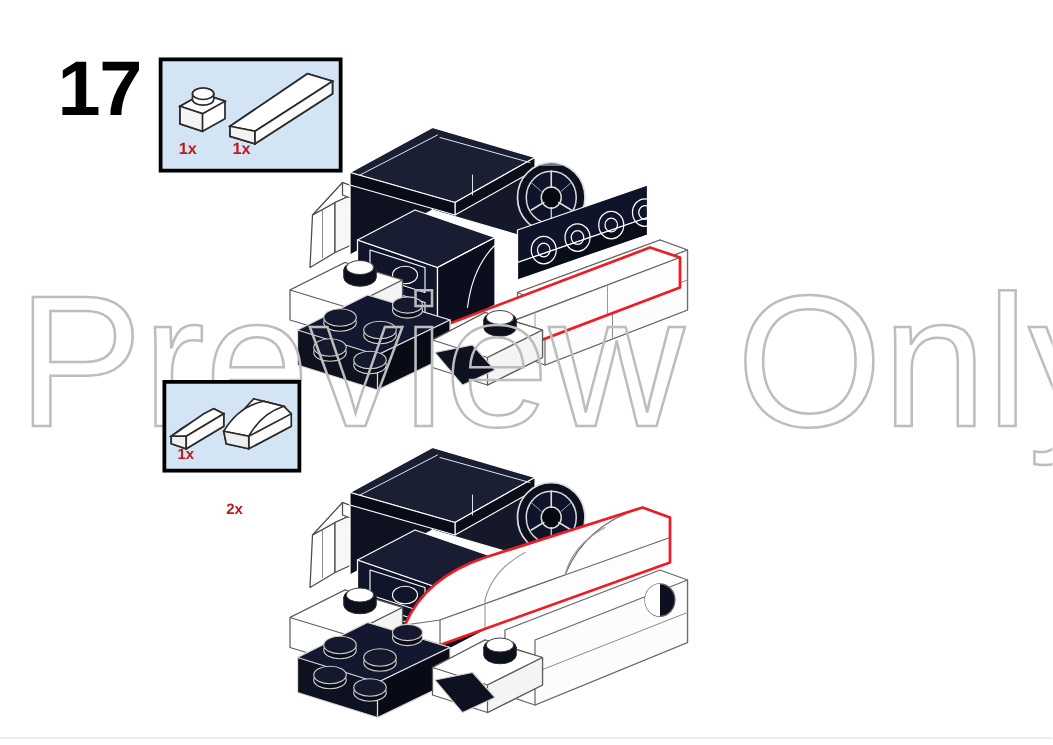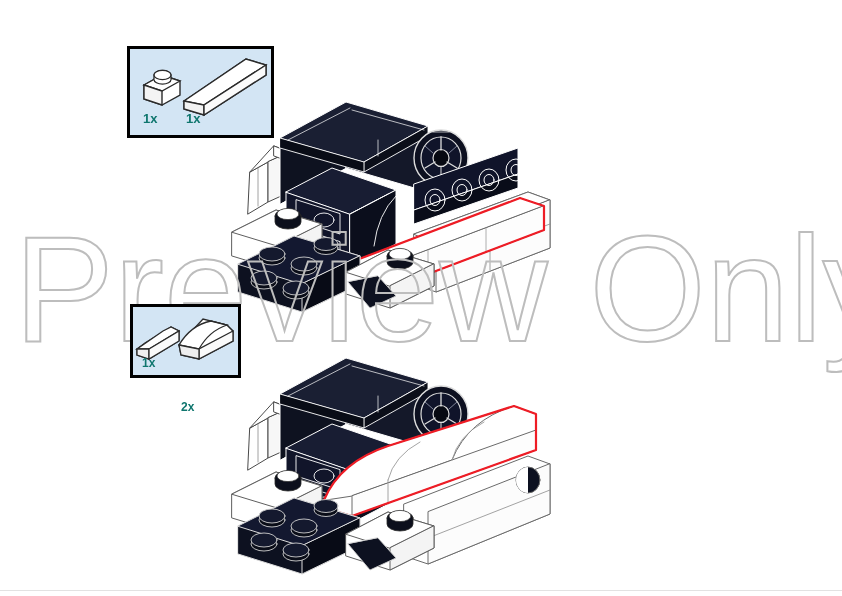--- a/index.html
+++ b/index.html
@@ -49,21 +49,21 @@
     border: 3px solid #000000;
     box-sizing: border-box;
     z-index: 25;
   }
   #parts-box-17 { left: 127px; top: 46px; width: 147px; height: 92px; }
   #parts-box-18 { left: 130px; top: 304px; width: 111px; height: 74px; }
   .part-qty {
     position: absolute;
     font-family: "Liberation Sans", sans-serif;
     font-weight: bold;
-    color: #0f766e;
+    color: #b91c1c;
     line-height: 1;
   }
   #parts-box-17 .part-qty { font-size: 13px; }
   #parts-box-18 .part-qty { font-size: 12px; }
 
   
   .watermark {
     position: absolute;
     left: 0;
     top: 231px;
@@ -86,20 +86,21 @@
     z-index: 10;
   }
   #model-17 { left: 228px; top: 96px; width: 345px; height: 230px; }
   #model-18 { left: 228px; top: 352px; width: 345px; height: 235px; }
 </style>
 </head>
 <body>
 
 <div class="page">
 
+  <div class="step-number" id="step-17-number">17</div>
 
   <div class="parts-box" id="parts-box-17" style="background: rgb(211, 229, 244); border-color: rgb(0, 0, 0);">
     <svg width="141" height="86" viewBox="0 0 141 86">
 
       <g transform="translate(6,18)">
         <path d="M8 18 L26 8 L44 14 L44 28 L26 38 L8 32 Z" fill="#ffffff" stroke="#2b2b2b" stroke-width="1.4"></path>
         <path d="M8 18 L26 8 L44 14 L26 24 Z" fill="#ffffff" stroke="#2b2b2b" stroke-width="1.4"></path>
         <path d="M8 18 L26 24 L26 38 L8 32 Z" fill="#f4f4f4" stroke="#2b2b2b" stroke-width="1.4"></path>
         <ellipse cx="26.5" cy="12.5" rx="8.5" ry="4.6" fill="#ffffff" stroke="#2b2b2b" stroke-width="1.3"></ellipse>
         <path d="M18 12.5 L18 8 A8.5 4.6 0 0 1 35 8 L35 12.5" fill="#ffffff" stroke="#2b2b2b" stroke-width="1.3"></path>

